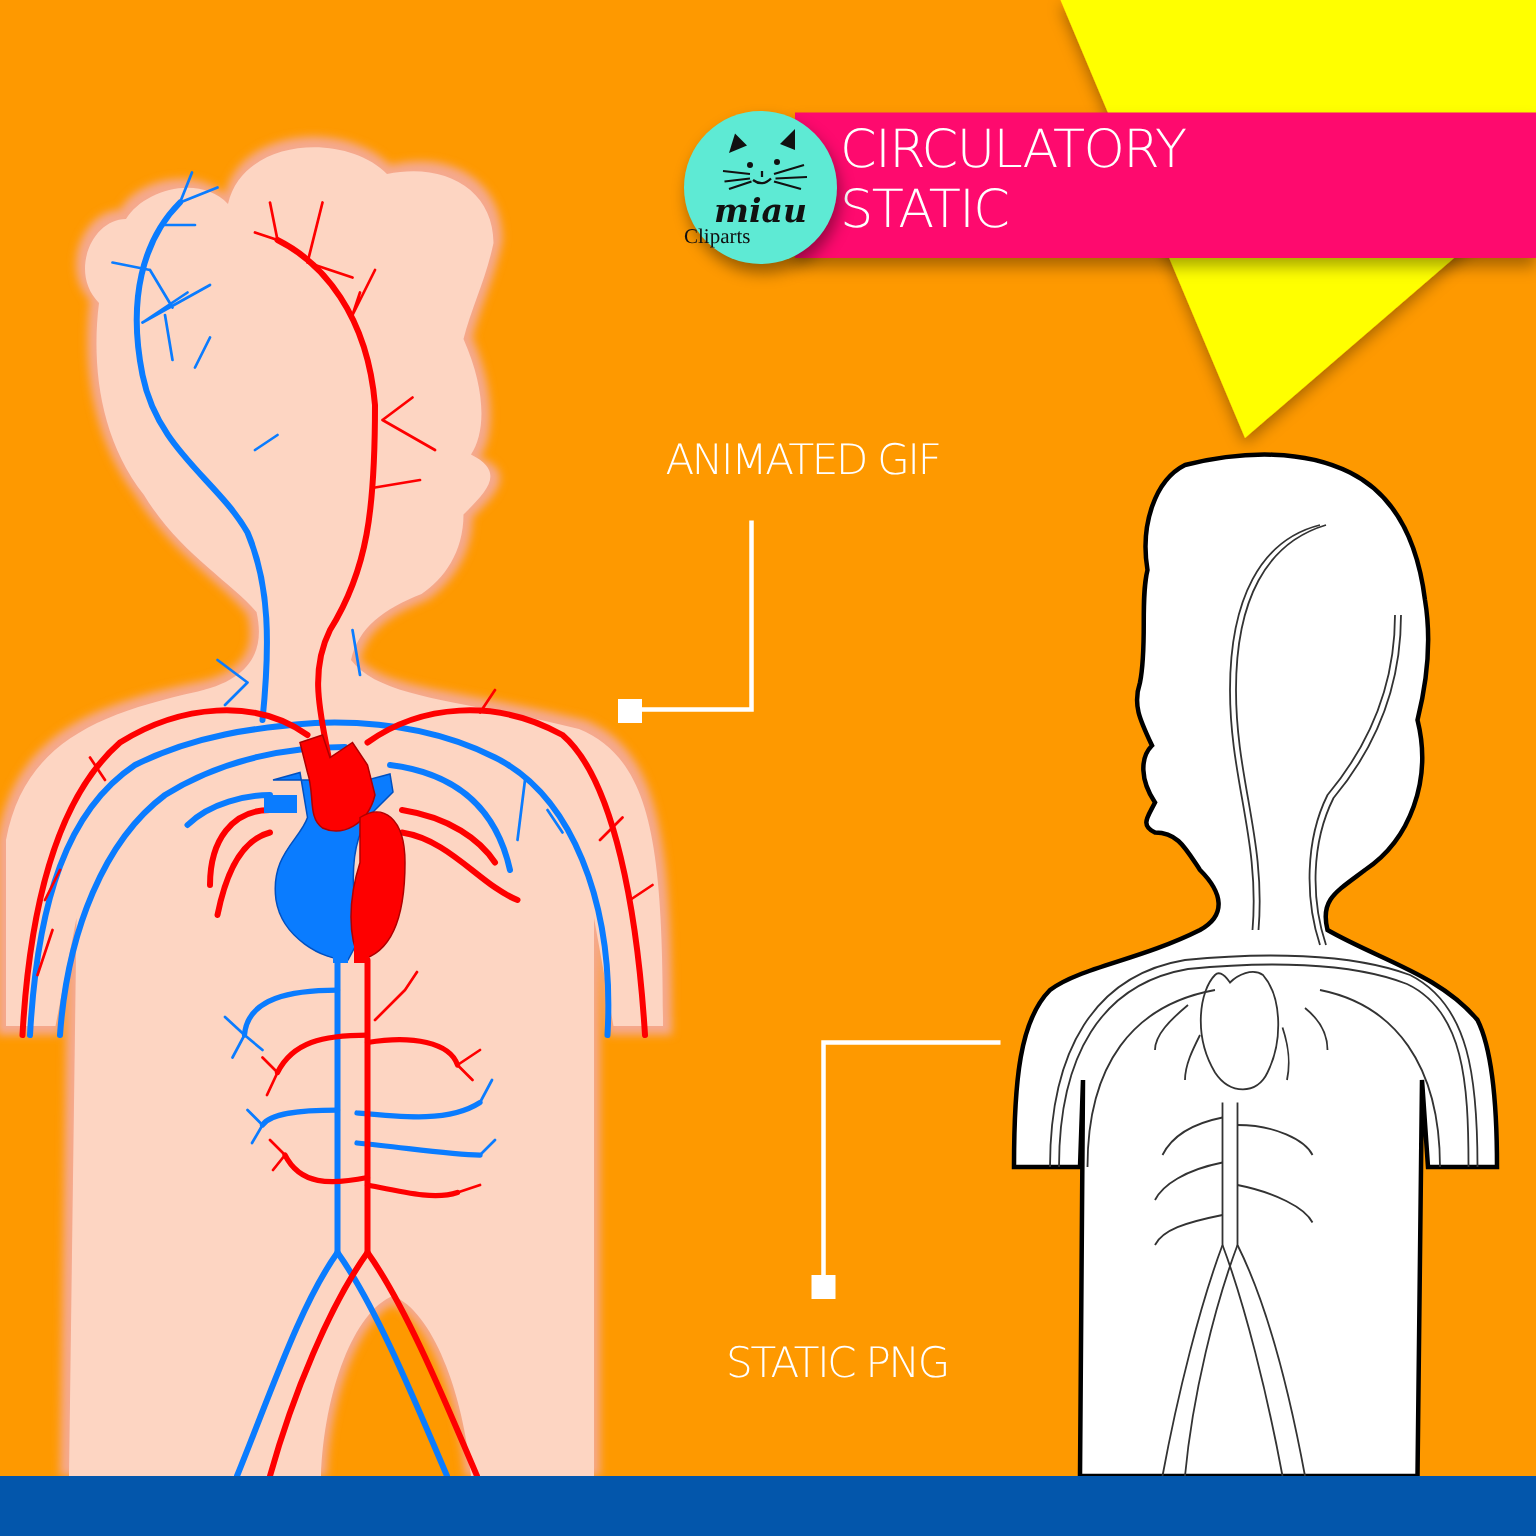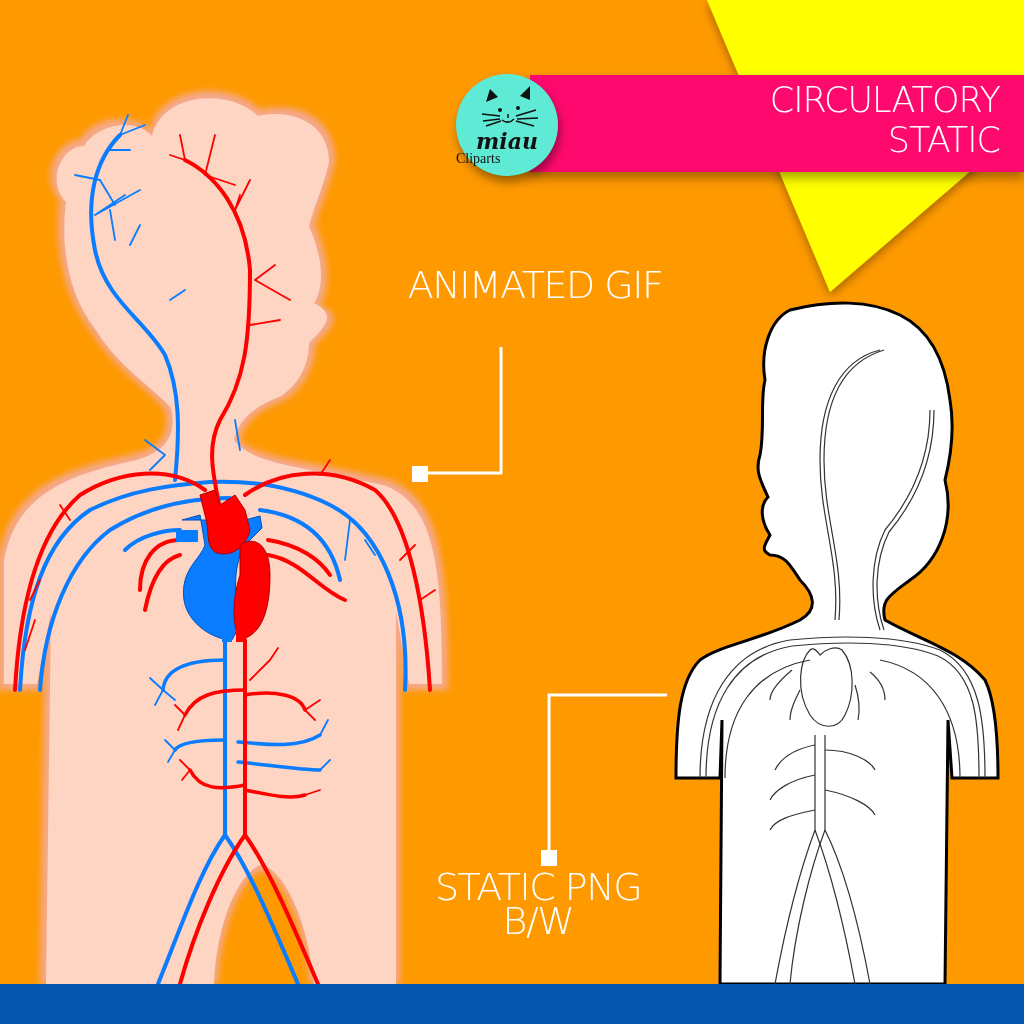--- a/index.html
+++ b/index.html
@@ -1,23 +1,23 @@
 <!DOCTYPE html>
 <html><head>
 <meta charset="utf-8">
 <style>
   html, body { margin:0; padding:0; }
   body { width:1024px; height:1024px; overflow:hidden; background:#fe9900; position:relative; font-family:"DejaVu Sans", sans-serif; }
   .layer { position:absolute; left:0; top:0; width:1024px; height:1024px; }
   .banner { position:absolute; left:530px; top:75px; width:494px; height:97px; background:#fe0a6e; box-shadow:0 6px 10px rgba(0,0,0,0.35); }
-  .banner-text { position:absolute; left:560px; top:80px; width:440px; text-align:right; color:#fff; font-family:"DejaVu Sans", sans-serif; font-weight:300; font-size:35px; line-height:40px; letter-spacing:-1px; }
+  .banner-text { position:absolute; left:560px; top:80px; width:440px; text-align:left; color:#fff; font-family:"DejaVu Sans", sans-serif; font-weight:300; font-size:35px; line-height:40px; letter-spacing:-1px; }
   .logo { position:absolute; left:456px; top:74px; width:102px; height:102px; border-radius:50%; background:#5eead4; box-shadow:2px 6px 10px rgba(0,0,0,0.4); }
   .logo-brand { position:absolute; left:0; top:56px; width:102px; text-align:center; font-family:"DejaVu Serif", serif; font-weight:bold; font-style:italic; font-size:22px; color:#111; line-height:22px; }
   .logo-sub { position:absolute; left:0; top:77px; width:102px; text-align:left; font-family:Liberation Serif, serif; font-size:14px; color:#111; }
-  .callout { position:absolute; color:#fff; text-align:center; font-family:"DejaVu Sans", sans-serif; font-weight:300; font-size:38px; line-height:34px; letter-spacing:-1.5px; }
+  .callout { position:absolute; color:#fff; text-align:center; font-family:"DejaVu Sans", sans-serif; font-weight:300; font-size:28px; line-height:34px; letter-spacing:-1.5px;margin-top:22px; }
   .bottom-bar { position:absolute; left:0; top:984px; width:1024px; height:40px; background:#0356ab; }
 </style>
 </head>
 <body>
 
 <svg class="layer" viewBox="0 0 1024 1024">
   <defs>
     <filter id="sh" x="-20%" y="-20%" width="140%" height="140%">
       <feDropShadow dx="0" dy="4" stdDeviation="5" flood-color="#000" flood-opacity="0.35"></feDropShadow>
     </filter>
@@ -132,18 +132,17 @@
   <g stroke="#fff" stroke-width="3" fill="none">
     <path d="M501,347 L501,473 L428,473"></path>
   </g>
   <rect x="412" y="466" width="16" height="16" fill="#fff"></rect>
   <g stroke="#fff" stroke-width="3" fill="none">
     <path d="M667,695 L549,695 L549,850"></path>
   </g>
   <rect x="541" y="850" width="16" height="16" fill="#fff"></rect>
 </svg>
 
-<div class="callout" style="left:398px; top:870px; width:280px;">
+<div class="callout" style="left:418px; top:870px; width:280px;">
   <div>STATIC PNG</div>
-  <div>B/W</div>
 </div>
 
 <div class="bottom-bar"></div>
 
 </body></html>

